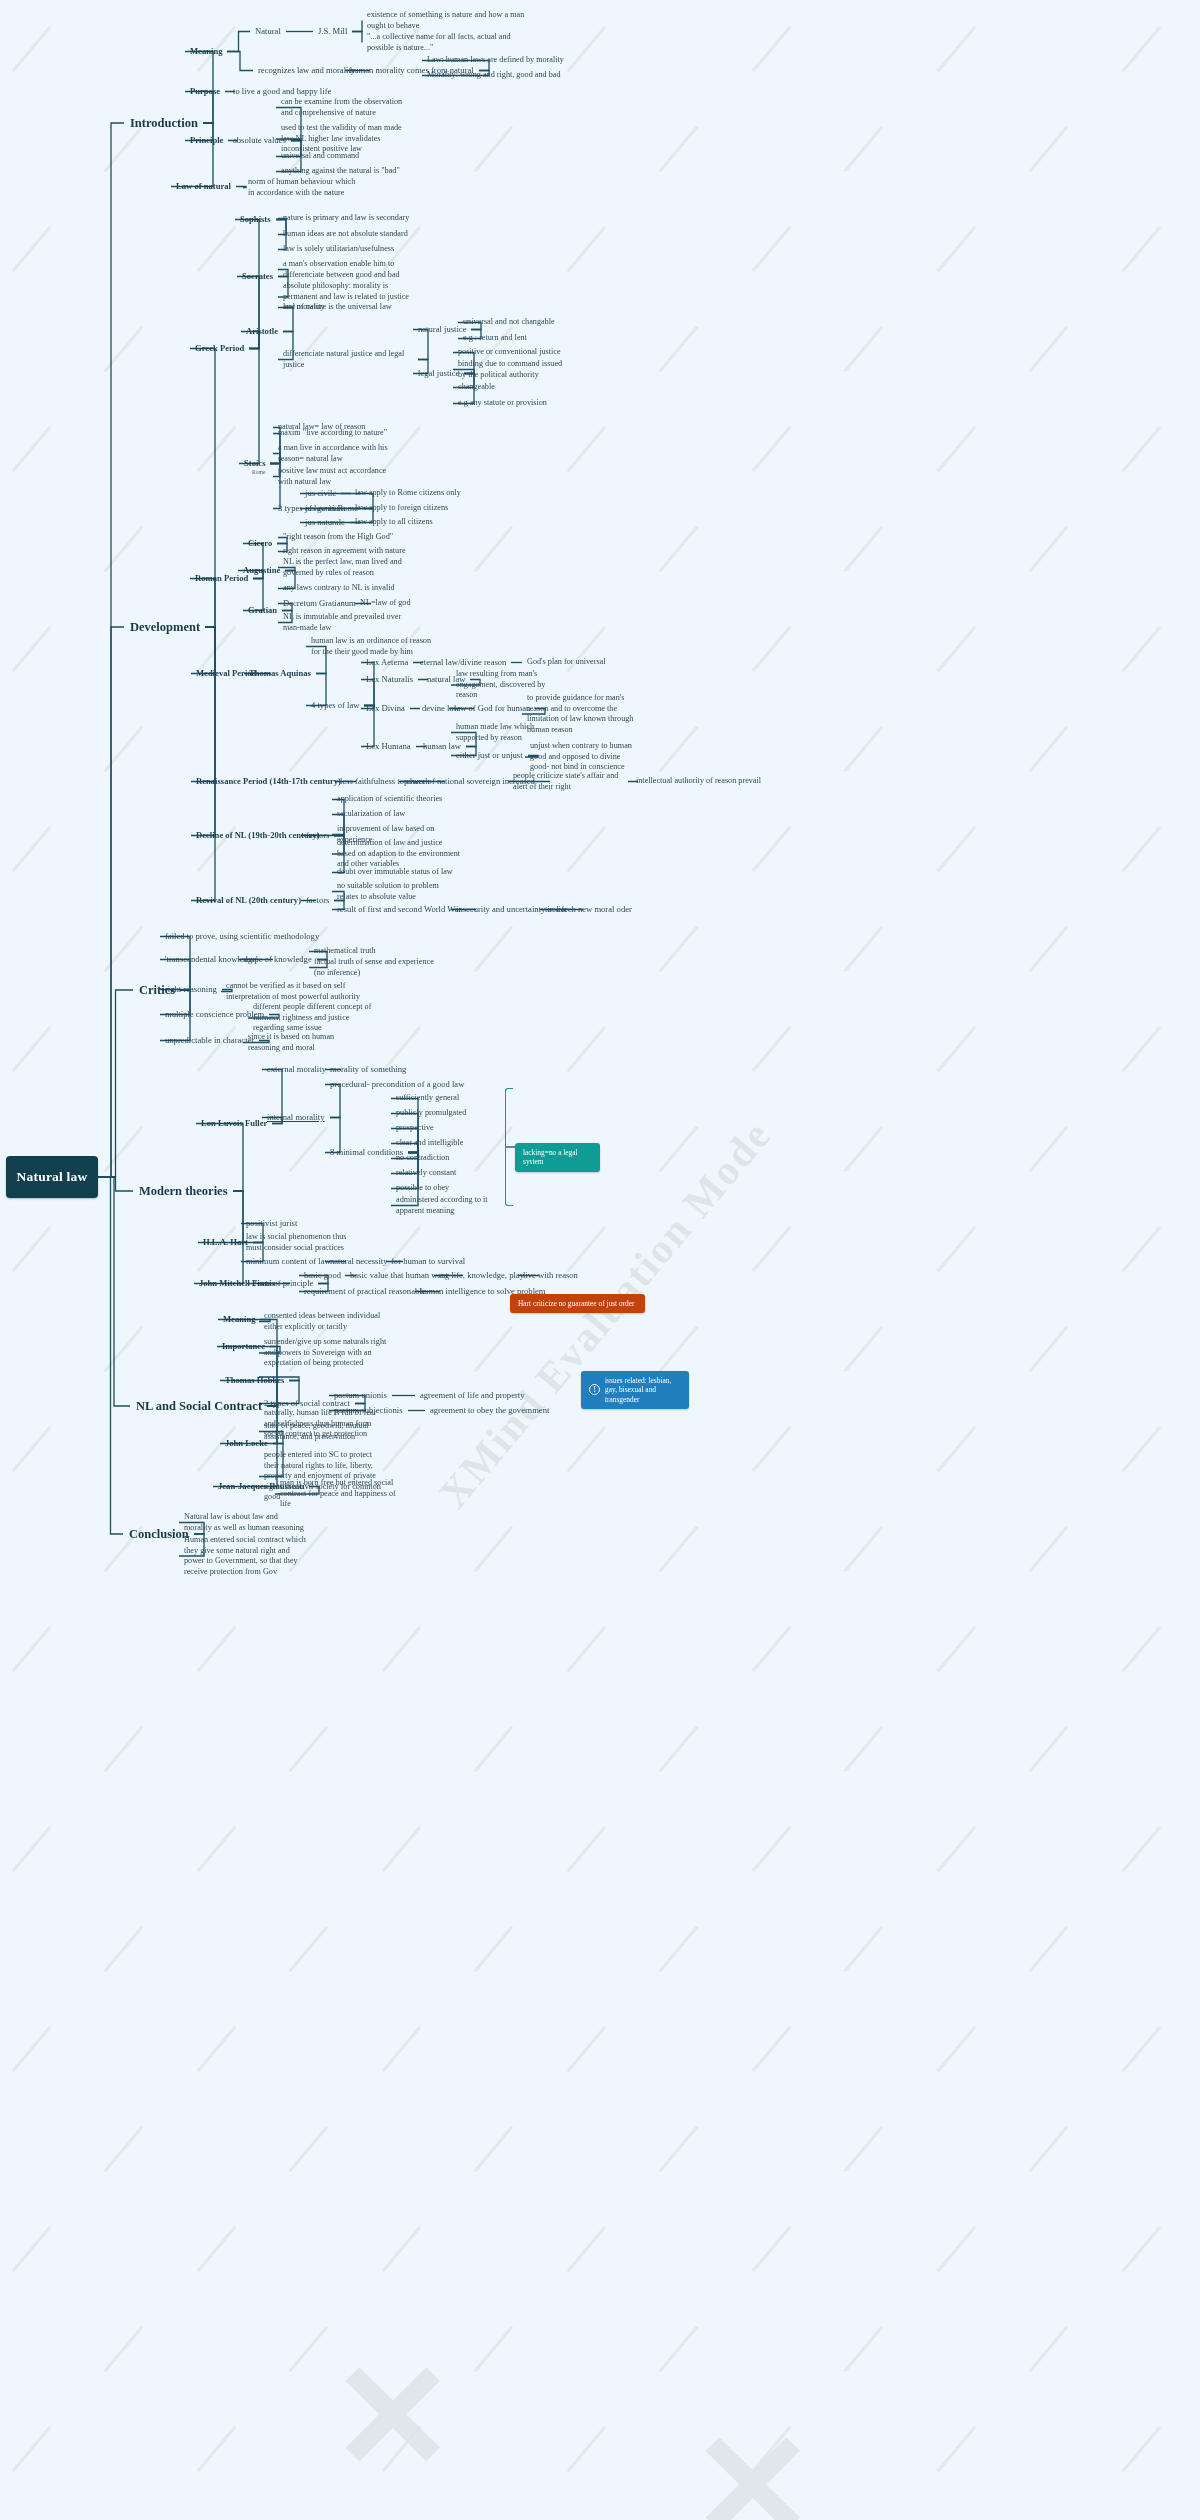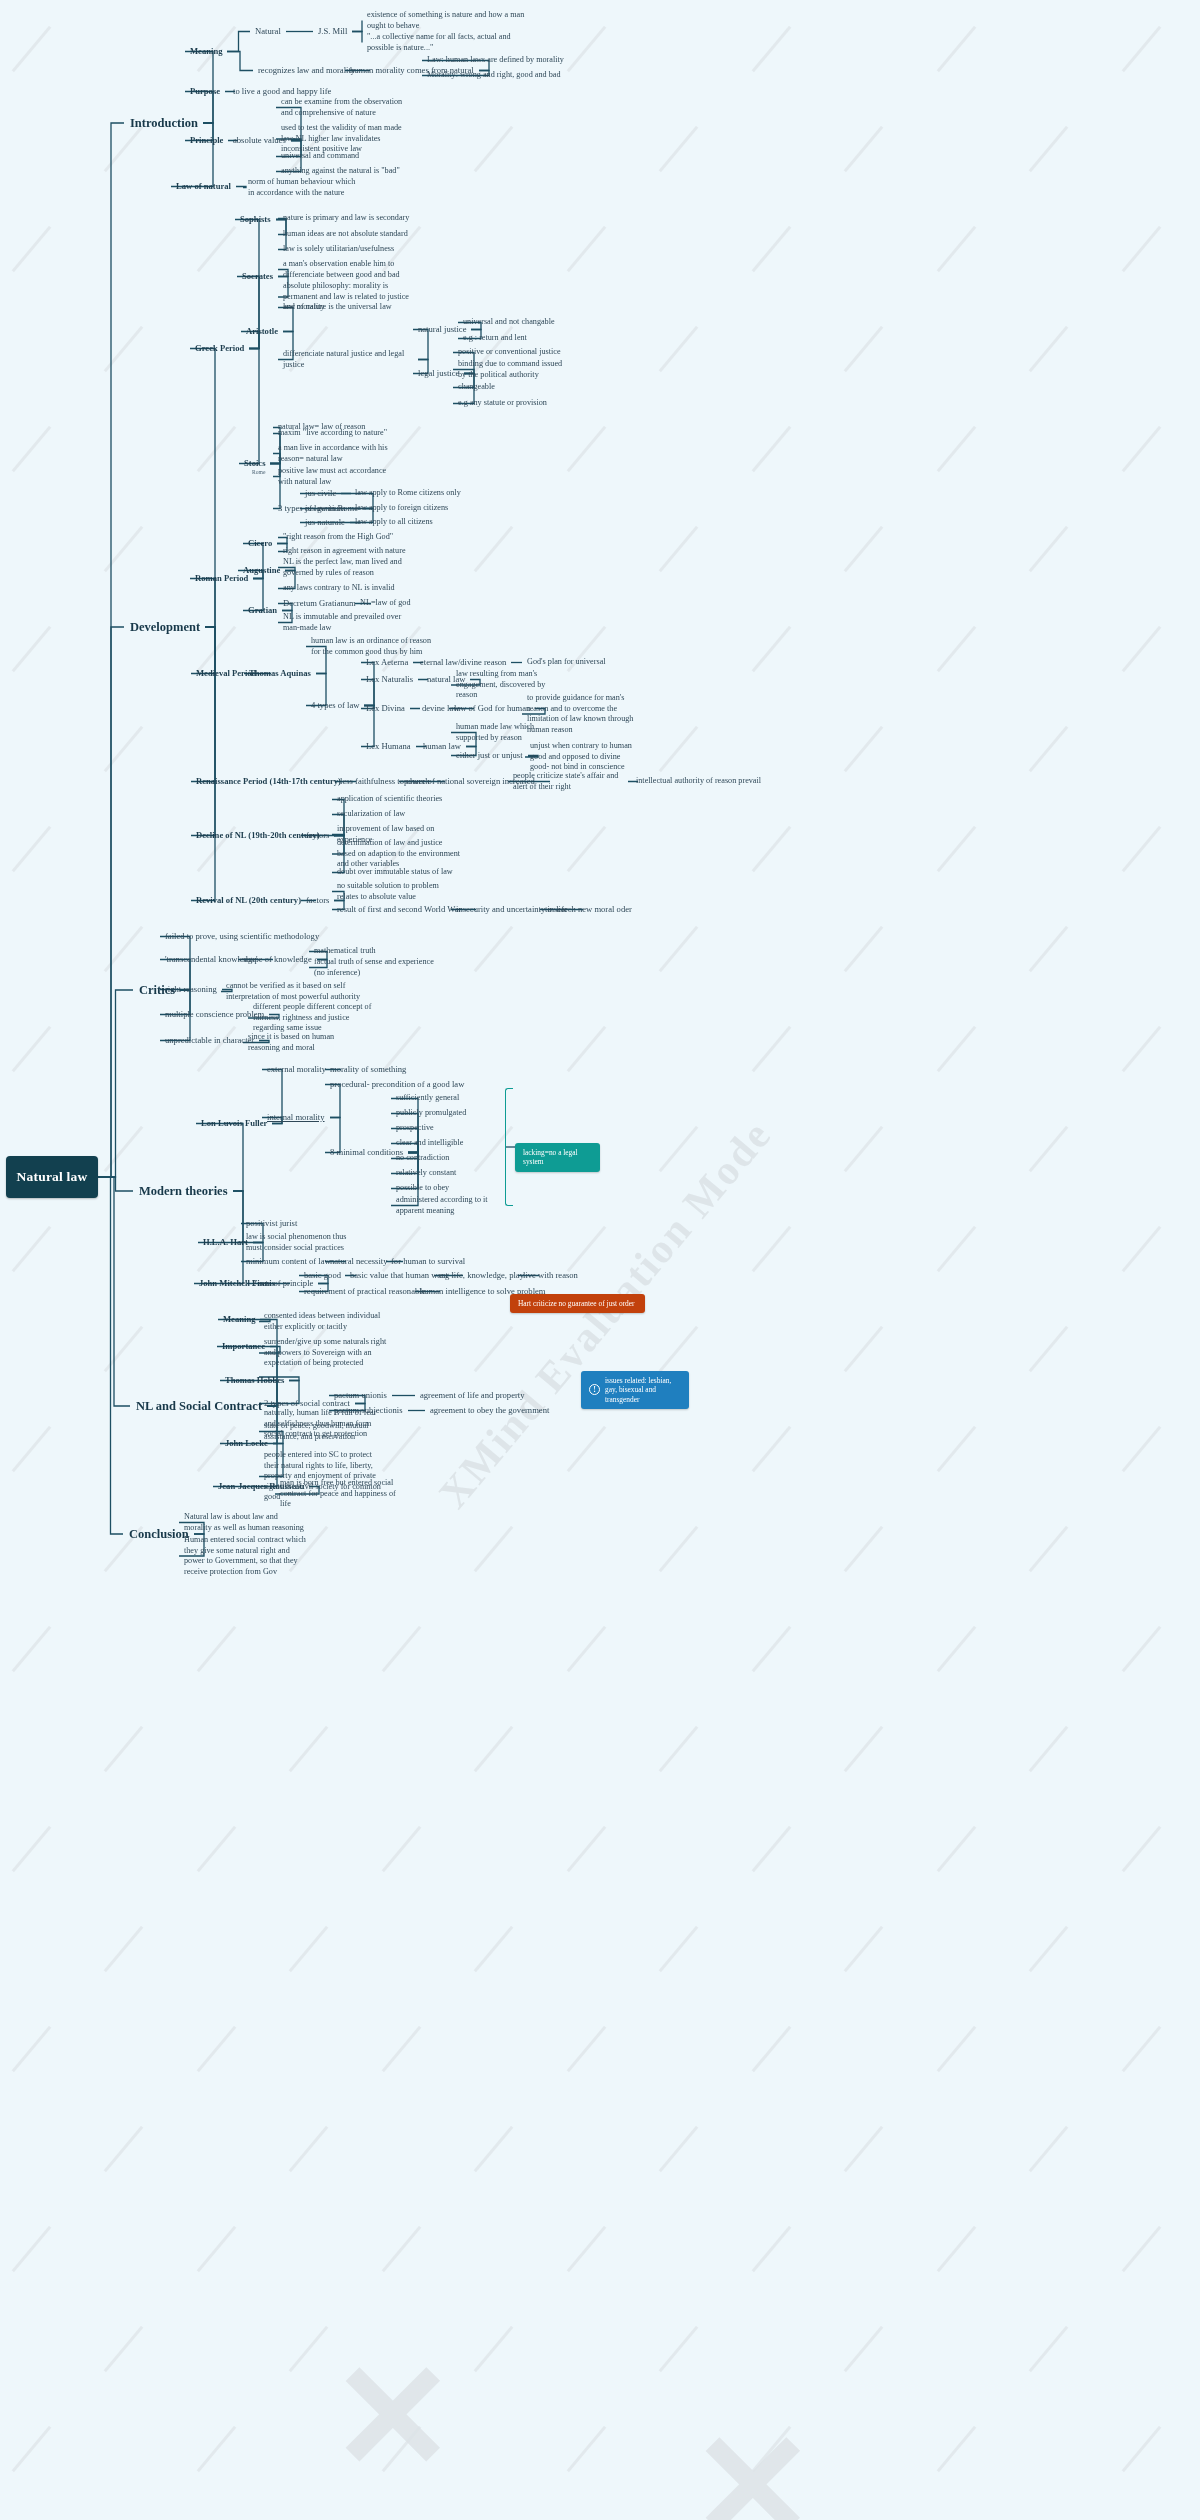--- a/index.html
+++ b/index.html
@@ -514,21 +514,21 @@
     <div class="node " style="left: 283px; top: 546px; width: 130px;">right reason in agreement with nature</div>
     <div class="node lvl2" style="left: 243px; top: 565px;">Augustine</div>
     <div class="node " style="left: 283px; top: 557px; width: 125px;">NL is the perfect law, man lived and governed by rules of reason</div>
     <div class="node " style="left: 283px; top: 583px; width: 125px;">any laws contrary to NL is invalid</div>
     <div class="node lvl2" style="left: 248px; top: 605px;">Gratian</div>
     <div class="node lvl2b" style="left: 283px; top: 598px;">Decretum Gratianum</div>
     <div class="node " style="left: 360px; top: 598px;">NL=law of god</div>
     <div class="node " style="left: 283px; top: 612px; width: 125px;">NL is immutable and prevailed over man-made law</div>
     <div class="node lvl2" style="left: 196px; top: 668px;">Medieval Period</div>
     <div class="node lvl2" style="left: 249px; top: 668px;">Thomas Aquinas</div>
-    <div class="node " style="left: 311px; top: 636px; width: 130px;">human law is an ordinance of reason for the common good thus by him</div>
+    <div class="node " style="left: 311px; top: 636px; width: 130px;">human law is an ordinance of reason for the their good made by him</div>
     <div class="node lvl2b" style="left: 311px; top: 700px;">4 types of law</div>
     <div class="node lvl2b" style="left: 366px; top: 657px;">Lex Aeterna</div>
     <div class="node lvl2b" style="left: 420px; top: 657px;">eternal law/divine reason</div>
     <div class="node " style="left: 527px; top: 657px;">God's plan for universal</div>
     <div class="node lvl2b" style="left: 366px; top: 674px; text-align: center;">Lex Naturalis</div>
     <div class="node lvl2b" style="left: 427px; top: 674px;">natural law</div>
     <div class="node " style="left: 456px; top: 669px; width: 110px;">law resulting from man's engagement, discovered by reason</div>
     <div class="node lvl2b" style="left: 366px; top: 703px;">Lex Divina</div>
     <div class="node lvl2b" style="left: 422px; top: 703px;">devine law</div>
     <div class="node lvl2b" style="left: 454px; top: 703px;">law of God for human</div>

